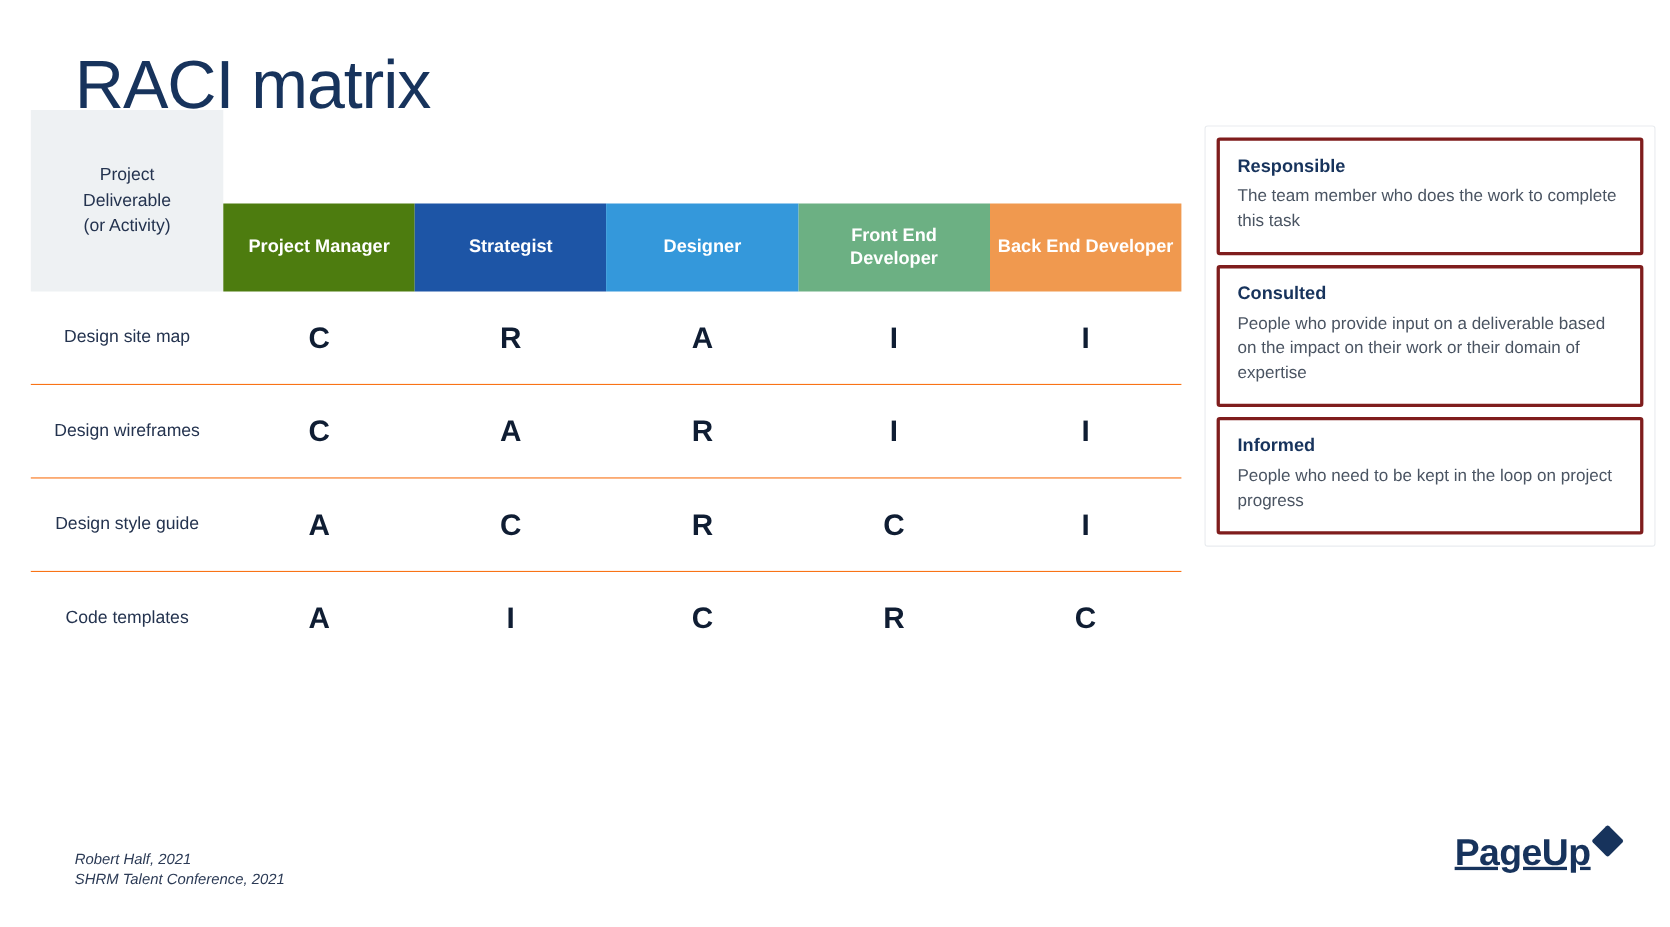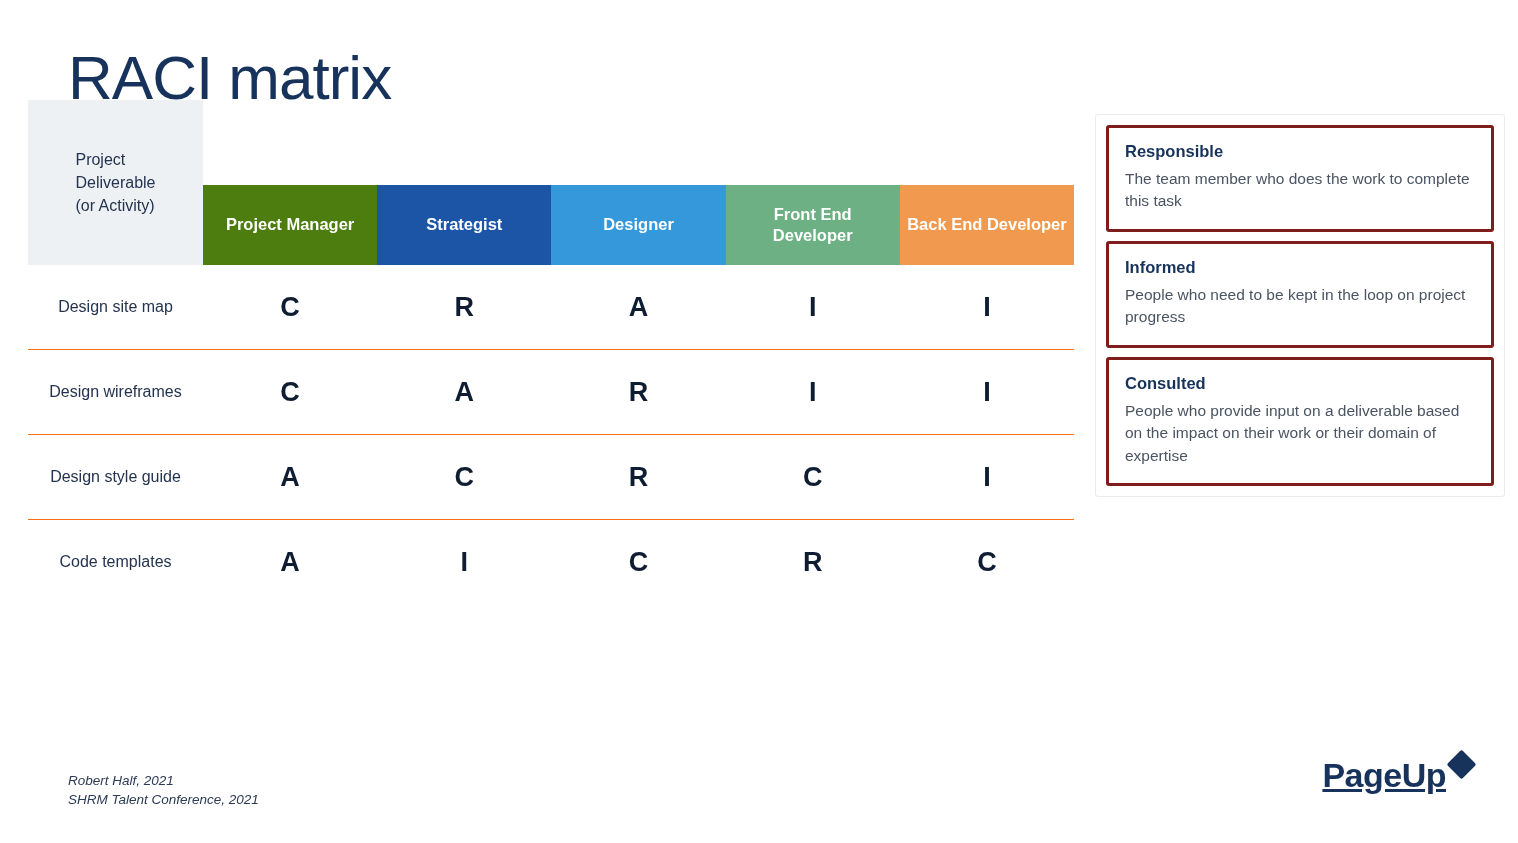--- a/index.html
+++ b/index.html
@@ -42,20 +42,21 @@
     height: 80px;
   }
 
   .corner-cell {
     width: 175px;
     min-width: 175px;
     background: #eef1f3;
     display: flex;
     align-items: center;
     justify-content: center;
+    text-align: center;
     font-size: 16px;
     line-height: 1.45;
     color: #24334f;
     height: 165px;
     margin-top: -85px;
     box-sizing: border-box;
     padding: 0 10px;
   }
 
   .role-cell {
@@ -227,26 +228,26 @@
     <div class="cell">C</div>
   </div>
 </div>
 
 <div id="legend">
   <div class="legend-card">
     <div class="legend-title">Responsible</div>
     <div class="legend-desc">The team member who does the work to complete this task</div>
   </div>
   <div class="legend-card">
+    <div class="legend-title">Consulted</div>
+    <div class="legend-desc">People who provide input on a deliverable based on the impact on their work or their domain of expertise</div>
+  </div>
+  <div class="legend-card">
     <div class="legend-title">Informed</div>
     <div class="legend-desc">People who need to be kept in the loop on project progress</div>
-  </div>
-  <div class="legend-card">
-    <div class="legend-title">Consulted</div>
-    <div class="legend-desc">People who provide input on a deliverable based on the impact on their work or their domain of expertise</div>
   </div>
 </div>
 
 <div id="sources">
   <div>Robert Half, 2021</div>
   <div>SHRM Talent Conference, 2021</div>
 </div>
 
 <div id="logo">
   <div id="logo-text">PageUp</div>

